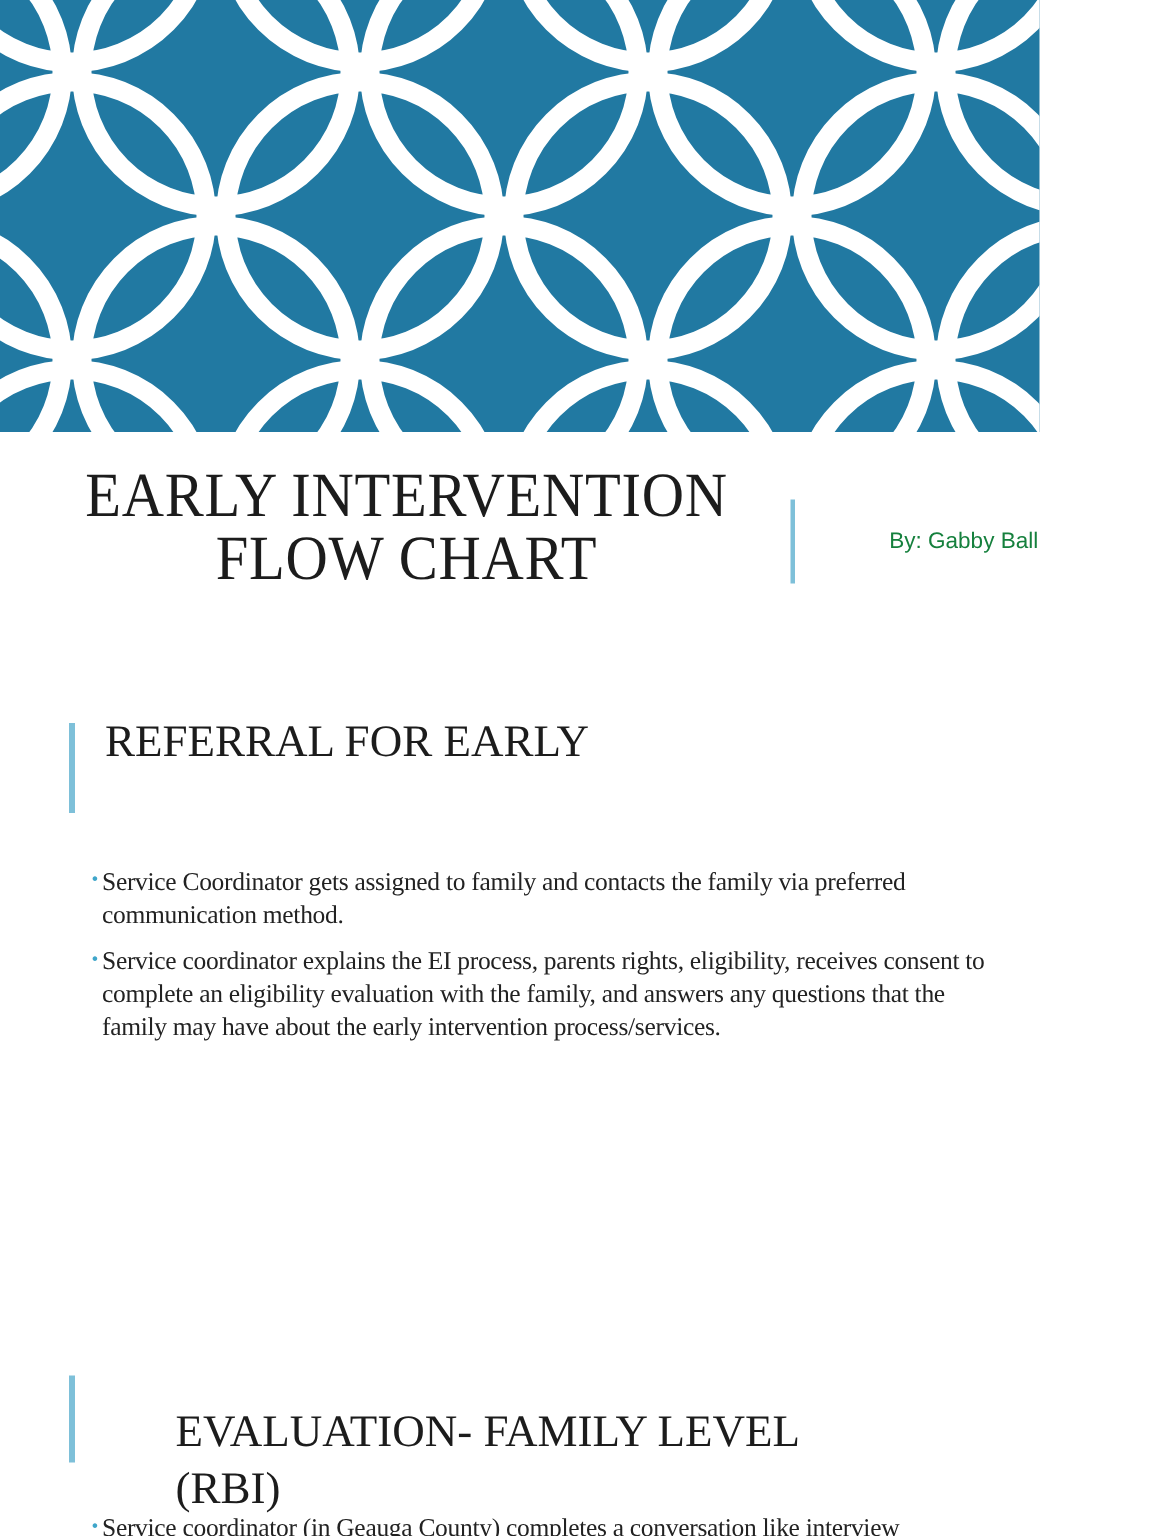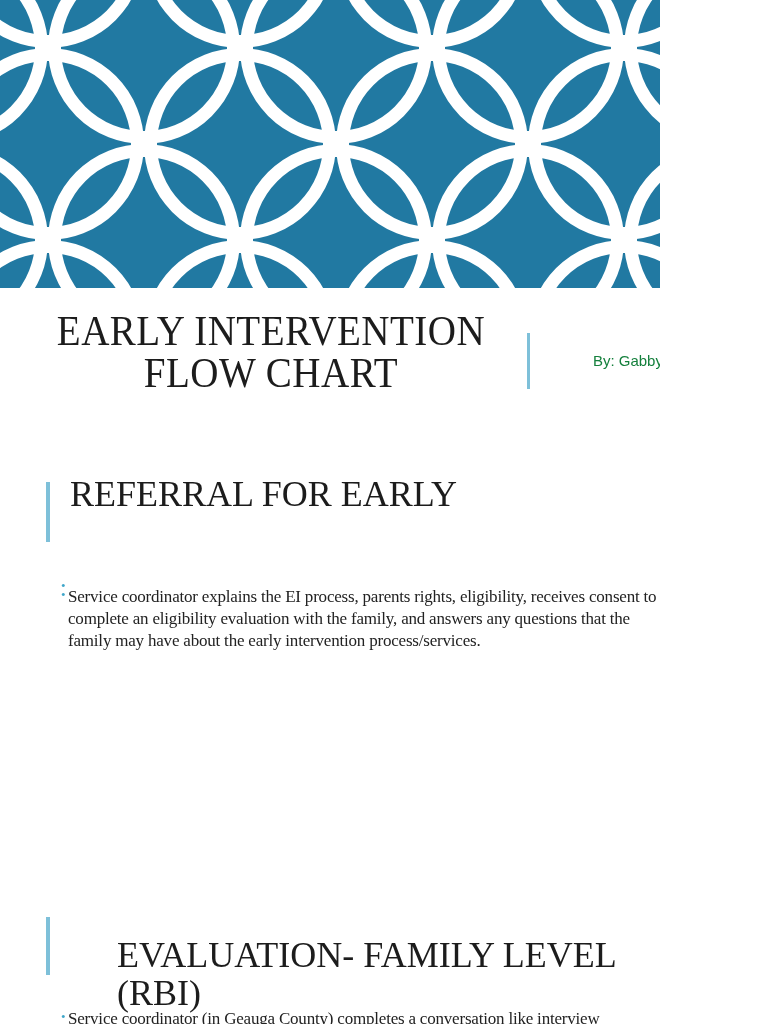--- a/index.html
+++ b/index.html
@@ -12,20 +12,21 @@
     height: 1024px;
     overflow: hidden;
     font-family: "Liberation Serif", "DejaVu Serif", serif;
   }
   .page {
     position: relative;
     width: 660px;
     height: 1024px;
     background: var(--page-bg, #ffffff);
     overflow: hidden;
+    padding-left: 33px;
   }
   .banner {
     position: absolute;
     left: 0; top: 0;
     width: 768px; height: 288px;
     display: block;
   }
   .title-block {
     position: absolute;
     left: 32px; top: 310px;
@@ -60,21 +61,21 @@
     width: 4px;
     background: var(--accent-blue, #7EC0D9);
   }
   .bar-2 { top: 482px; height: 60px; }
   .bar-3 { top: 917px; height: 58px; }
   .heading {
     position: absolute;
     left: 70px;
     margin: 0;
     font-weight: normal;
-    font-size: 36px;
+    font-size: 30px;
     color: var(--text-dark, #1c1c1c);
     letter-spacing: 0px;
   }
   .heading span { display: block; }
   .h-2 { top: 476px; line-height: 37px; width: 520px; }
   .h-3 { top: 936px; line-height: 38px; width: 580px; margin-left: 47px; }
   .bullet-list {
     position: absolute;
     left: 62px;
     width: 612px;
@@ -127,20 +128,21 @@
   <div class="title-divider"></div>
   <div class="byline">By: Gabby Ball</div>
 
   <div class="accent-bar bar-2"></div>
   <h2 class="heading h-2">
     <span>REFERRAL FOR EARLY</span>
   </h2>
   <div class="bullet-list b-2">
     <div class="bullet">
       <span class="dot">•</span>
+      <span>Service Coordinator gets assigned to family and contacts the family via preferred communication method.</span>
     </div>
     <div class="bullet">
       <span class="dot">•</span>
       <span>Service coordinator explains the EI process, parents rights, eligibility, receives consent to complete an eligibility evaluation with the family, and answers any questions that the family may have about the early intervention process/services.</span>
     </div>
   </div>
 
   <div class="accent-bar bar-3"></div>
   <h2 class="heading h-3">
     <span>EVALUATION- FAMILY LEVEL</span>

